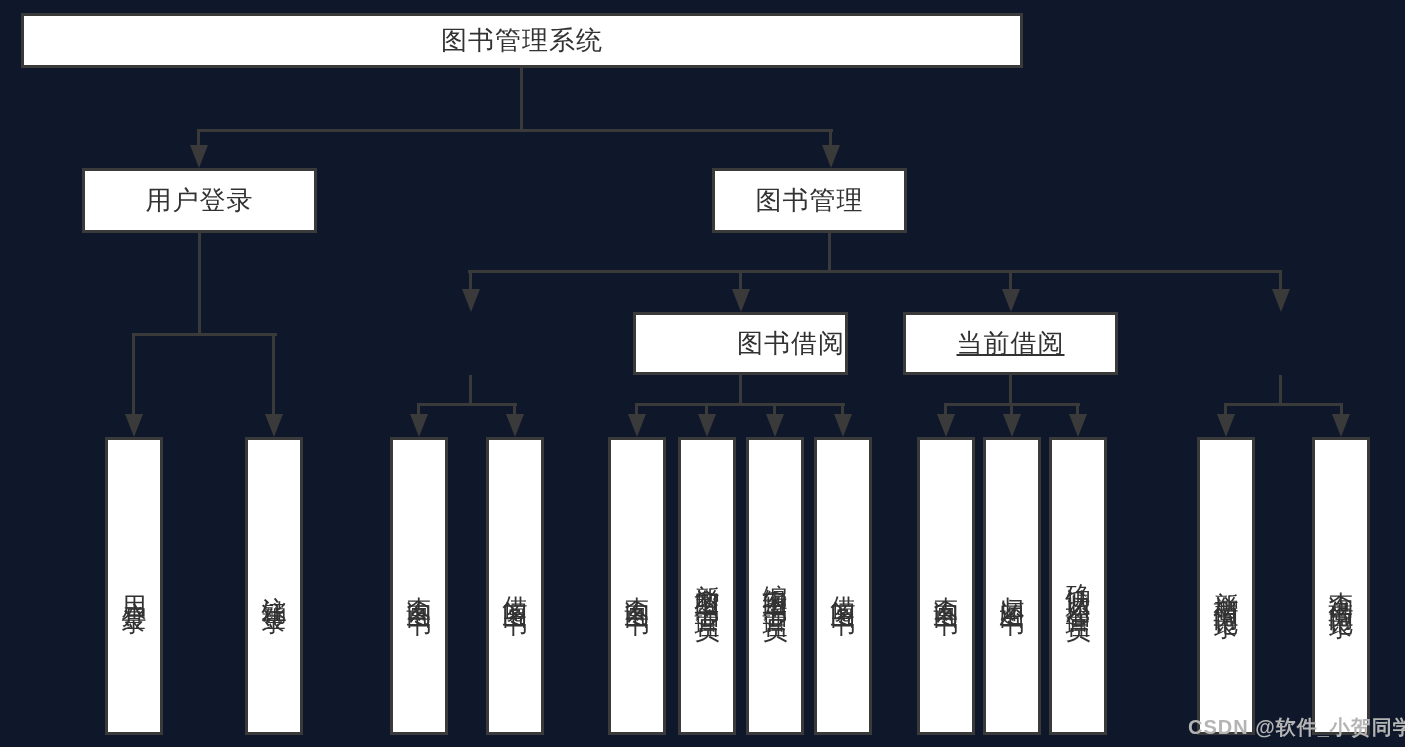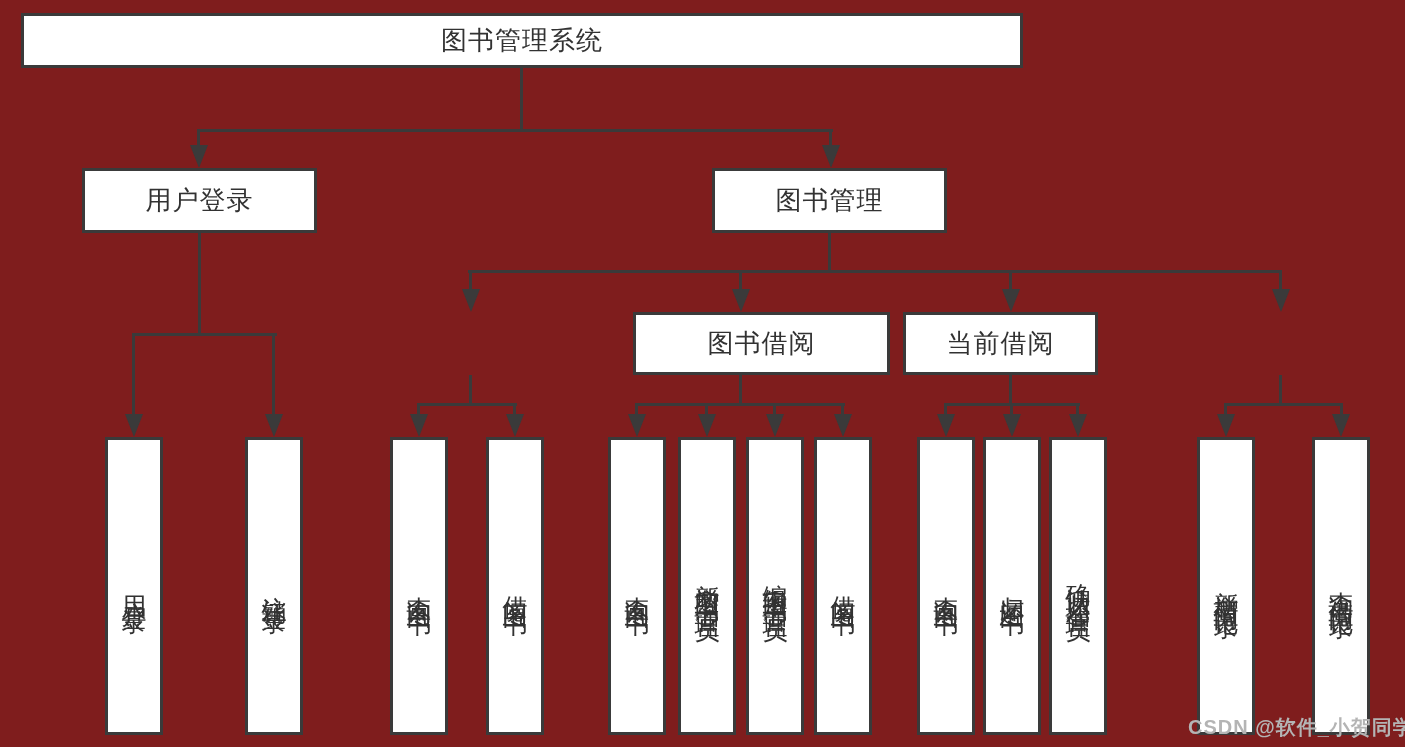--- a/index.html
+++ b/index.html
@@ -4,21 +4,21 @@
 <style>
   :root{
     --line:#3a3a3a;
     --text:#323232;
   }
   html,body{margin:0;padding:0;background:#ffffff;}
   body{font-family:"Liberation Sans","DejaVu Sans",sans-serif;}
   #stage{
     position:relative;
     width:1405px;height:747px;
-    background:#7f1d1d;
+    background:#0f172a;
     overflow:hidden;
   }
   .box{
     position:absolute;
     box-sizing:border-box;
     border:3px solid var(--line);
     background:#fff;
     display:flex;
     align-items:center;
     justify-content:center;
@@ -70,21 +70,21 @@
   <div class="vline" style="left:520px;top:68px;height:63px;"></div>
   <div class="hline" style="left:197px;top:129px;width:636px;"></div>
   <div class="vline" style="left:197px;top:129px;height:19px;"></div>
   <div class="vline" style="left:829px;top:129px;height:19px;"></div>
   <div class="arr" style="left:190px;top:145px;"></div>
   <div class="arr" style="left:822px;top:145px;"></div>
 
   <div class="box" style="left:82px;top:168px;width:235px;height:65px;">
     <span>用户登录</span>
   </div>
-  <div class="box" style="left:712px;top:168px;width:235px;height:65px;text-align:right;">
+  <div class="box" style="left:712px;top:168px;width:195px;height:65px;text-align:right;">
     <span>图书管理</span>
   </div>
 
   <div class="vline" style="left:198px;top:233px;height:102px;"></div>
   <div class="hline" style="left:132px;top:333px;width:145px;"></div>
   <div class="vline" style="left:132px;top:333px;height:82px;"></div>
   <div class="vline" style="left:272px;top:333px;height:82px;"></div>
   <div class="arr" style="left:125px;top:414px;"></div>
   <div class="arr" style="left:265px;top:414px;"></div>
 
@@ -92,24 +92,24 @@
   <div class="hline" style="left:468px;top:270px;width:814px;"></div>
   <div class="vline" style="left:469px;top:270px;height:21px;"></div>
   <div class="vline" style="left:739px;top:270px;height:21px;"></div>
   <div class="vline" style="left:1009px;top:270px;height:21px;"></div>
   <div class="vline" style="left:1279px;top:270px;height:21px;"></div>
   <div class="arr" style="left:462px;top:289px;"></div>
   <div class="arr" style="left:732px;top:289px;"></div>
   <div class="arr" style="left:1002px;top:289px;"></div>
   <div class="arr" style="left:1272px;top:289px;"></div>
 
-  <div class="box" style="left:633px;top:312px;width:257px;height:63px;">
+  <div class="box" style="left:633px;top:312px;width:215px;height:63px;justify-content:flex-end;">
     <span>图书借阅</span>
   </div>
-  <div class="box" style="left:903px;top:312px;width:195px;height:63px;">
+  <div class="box" style="left:903px;top:312px;width:215px;height:63px;text-decoration:underline;">
     <span>当前借阅</span>
   </div>
 
   <div class="vline" style="left:469px;top:375px;height:30px;"></div>
   <div class="hline" style="left:417px;top:403px;width:100px;"></div>
   <div class="vline" style="left:417px;top:403px;height:13px;"></div>
   <div class="vline" style="left:513px;top:403px;height:13px;"></div>
   <div class="arr" style="left:410px;top:414px;"></div>
   <div class="arr" style="left:506px;top:414px;"></div>
 

